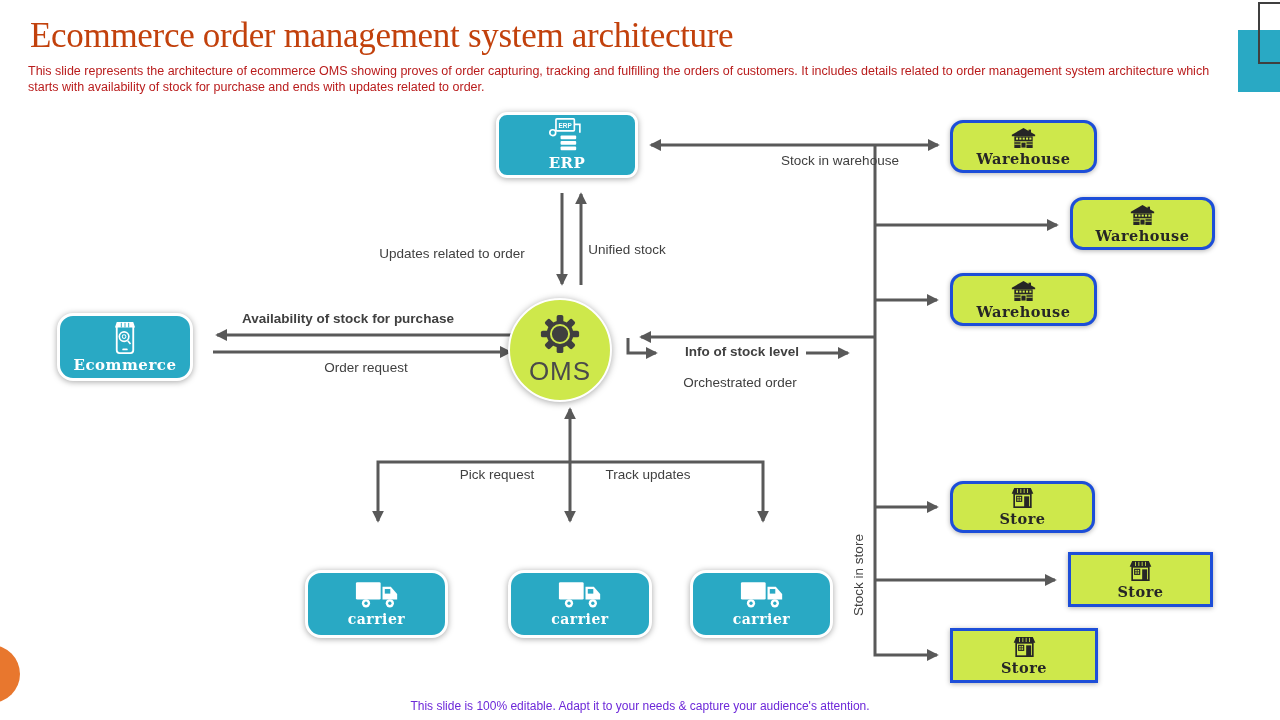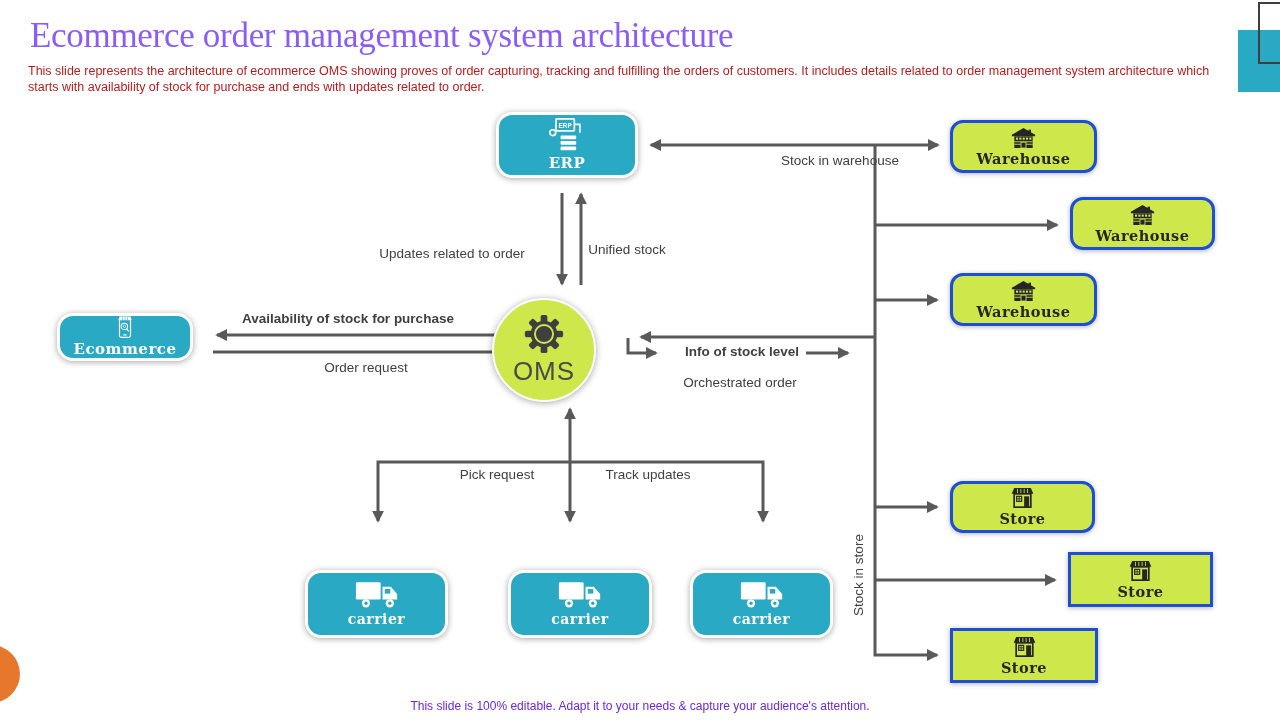--- a/index.html
+++ b/index.html
@@ -1,20 +1,20 @@
 <!DOCTYPE html>
 <html><head>
 <meta charset="utf-8">
 <style>
   html,body{margin:0;padding:0;background:#fff;}
   .slide{position:relative;width:1280px;height:720px;background:#ffffff;overflow:hidden;
          font-family:"Liberation Sans",sans-serif;}
   
   .title{position:absolute;left:30px;top:16px;font-family:"Liberation Serif",serif;
-         font-size:35px;font-weight:400;color:#8b5cf6;letter-spacing:-0.3px;}
+         font-size:35px;font-weight:400;color:#c2410c;letter-spacing:-0.3px;}
   .subtitle{position:absolute;left:28px;top:63px;width:1198px;font-size:12.5px;
             line-height:1.3;color:#b91c1c;}
   .footer{position:absolute;left:640px;top:699px;transform:translateX(-50%);
           font-size:12px;color:#6d28d9;white-space:nowrap;}
   
   .teal-square{position:absolute;left:1238px;top:30px;width:42px;height:62px;background:#29A9C4;}
   .outline-square{position:absolute;left:1258px;top:2px;width:46px;height:58px;
                   border:2px solid #3f3f3f;background:transparent;}
   .orange-circle{position:absolute;left:-38px;top:645px;width:58px;height:58px;
                  border-radius:50%;background:#E8772E;}
@@ -71,49 +71,49 @@
       <line x1="875" y1="580" x2="1055" y2="580" marker-end="url(#ah)"></line>
       <line x1="562" y1="193" x2="562" y2="284" marker-end="url(#ah)"></line>
       <line x1="581" y1="285" x2="581" y2="194" marker-end="url(#ah)"></line>
       <line x1="518" y1="335" x2="217" y2="335" marker-end="url(#ah)"></line>
       <line x1="213" y1="352" x2="510" y2="352" marker-end="url(#ah)"></line>
       <line x1="570" y1="409" x2="570" y2="521" marker-start="url(#ah)" marker-end="url(#ah)"></line>
       <path d="M378,521 L378,462 L763,462 L763,521" marker-start="url(#ah)" marker-end="url(#ah)"></path>
     </g>
   </svg>
 
-  <div class="node box-teal" style="left:496px;top:112px;width:142px;height:66px;">
+  <div class="node box-teal" style="left:496px;top:112px;width:142px;height:66px;border-radius:11px;">
     <svg viewBox="0 0 40 37" width="38" height="34">
       <rect x="8" y="1" width="20" height="13" rx="1" stroke="#fff" stroke-width="1.8" fill="none"></rect>
       <text x="18" y="11" font-size="7" fill="#fff" text-anchor="middle" font-weight="bold" font-family="Liberation Sans,sans-serif">ERP</text>
       <circle cx="4.5" cy="16" r="3.2" stroke="#fff" stroke-width="1.8" fill="none"></circle>
       <path d="M28,7 h6 v9" stroke="#fff" stroke-width="1.8" fill="none"></path>
       <rect x="13" y="19" width="17" height="4" rx="1" fill="#fff"></rect>
       <rect x="13" y="25" width="17" height="4" rx="1" fill="#fff"></rect>
       <rect x="13" y="31" width="17" height="4" rx="1" fill="#fff"></rect>
     </svg>
     <div class="node-label teal-label">ERP</div>
   </div>
 
-  <div class="node box-teal" style="left:57px;top:313px;width:136px;height:48px;">
+  <div class="node box-teal" style="left:57px;top:313px;width:136px;height:68px;">
     <svg viewBox="0 0 26 36" width="24" height="33">
       <rect x="4" y="4" width="18" height="31" rx="3" stroke="#fff" stroke-width="2" fill="none"></rect>
       <path d="M2,7 L4,1 H22 L24,7 Z" fill="#fff"></path>
       <line x1="9" y1="2" x2="9" y2="7" stroke="#29A9C4" stroke-width="1"></line>
       <line x1="13" y1="2" x2="13" y2="7" stroke="#29A9C4" stroke-width="1"></line>
       <line x1="17" y1="2" x2="17" y2="7" stroke="#29A9C4" stroke-width="1"></line>
       <circle cx="12" cy="17" r="5.2" stroke="#fff" stroke-width="1.8" fill="none"></circle>
       <circle cx="12" cy="17" r="2" stroke="#fff" stroke-width="1.1" fill="none"></circle>
       <line x1="16" y1="21.5" x2="19" y2="25" stroke="#fff" stroke-width="1.8"></line>
       <rect x="10" y="30" width="6" height="2" rx="1" fill="#fff"></rect>
     </svg>
     <div class="node-label teal-label">Ecommerce</div>
   </div>
 
-  <div class="node oms-circle" style="left:492px;top:298px;width:104px;height:104px;">
+  <div class="node oms-circle" style="left:508px;top:298px;width:104px;height:104px;">
     <svg viewBox="-22 -22 44 44" width="42" height="42">
       <g fill="#3F3F3F">
         <rect x="-3.5" y="-20" width="7" height="9" rx="2"></rect>
         <rect x="-3.5" y="-20" width="7" height="9" rx="2" transform="rotate(45)"></rect>
         <rect x="-3.5" y="-20" width="7" height="9" rx="2" transform="rotate(90)"></rect>
         <rect x="-3.5" y="-20" width="7" height="9" rx="2" transform="rotate(135)"></rect>
         <rect x="-3.5" y="-20" width="7" height="9" rx="2" transform="rotate(180)"></rect>
         <rect x="-3.5" y="-20" width="7" height="9" rx="2" transform="rotate(225)"></rect>
         <rect x="-3.5" y="-20" width="7" height="9" rx="2" transform="rotate(270)"></rect>
         <rect x="-3.5" y="-20" width="7" height="9" rx="2" transform="rotate(315)"></rect>

